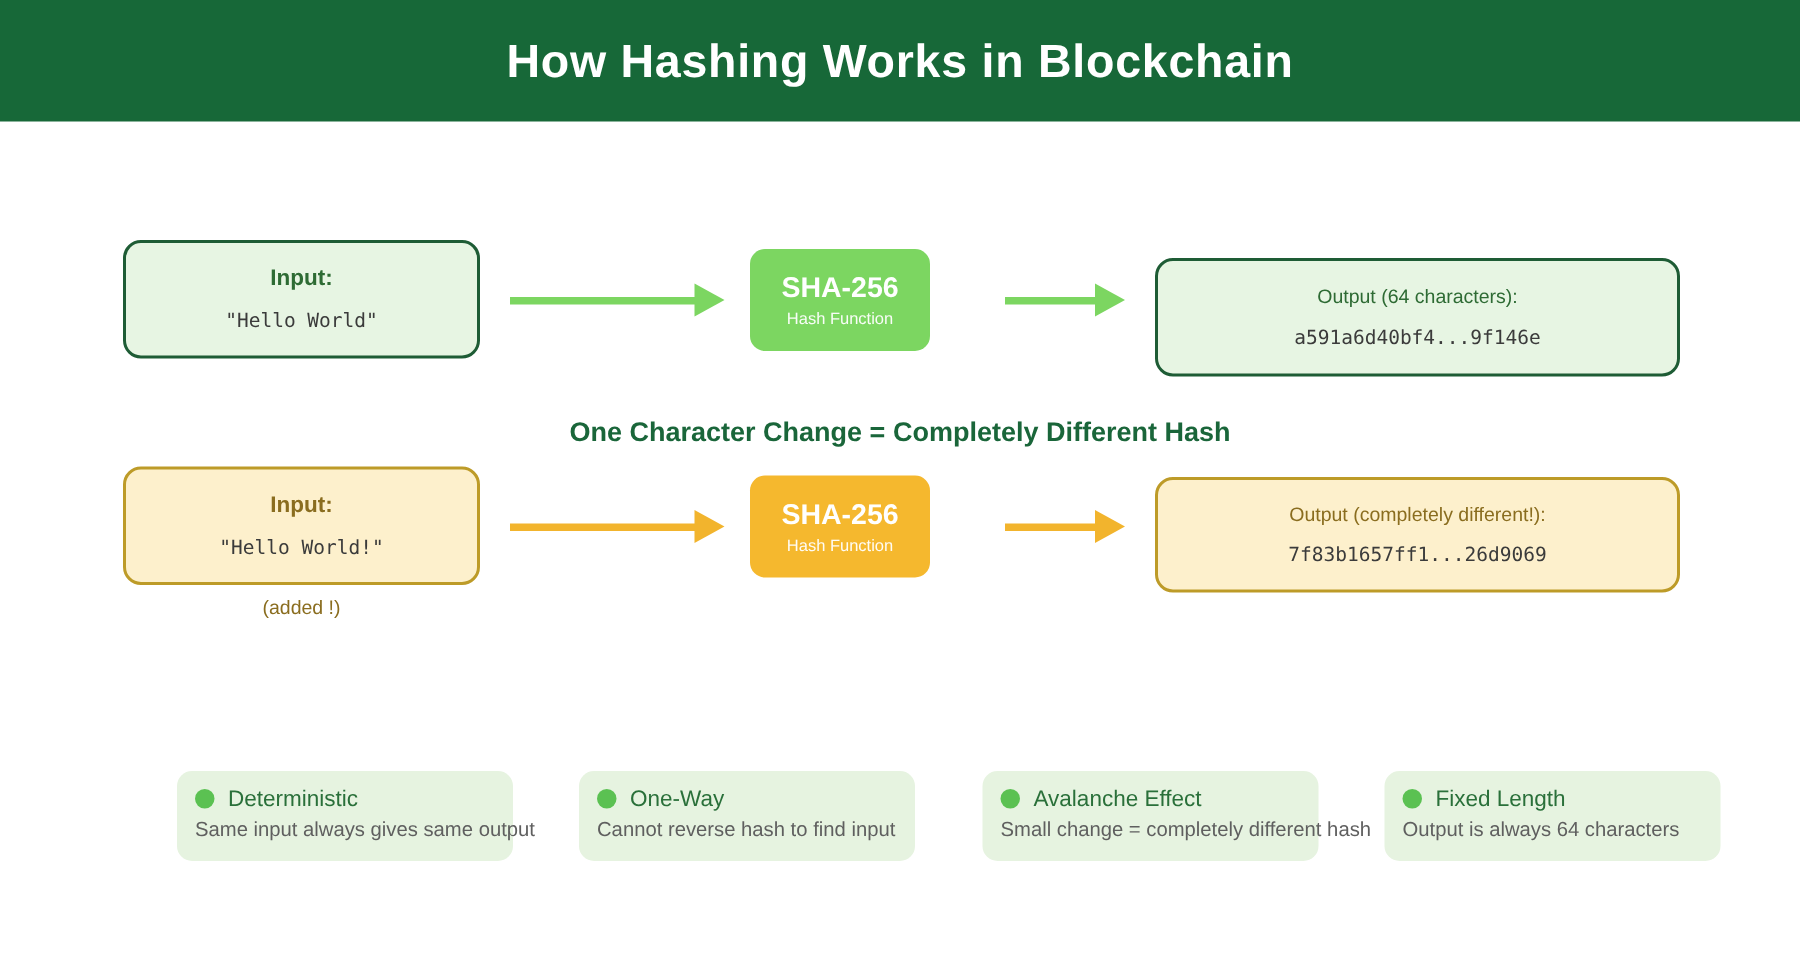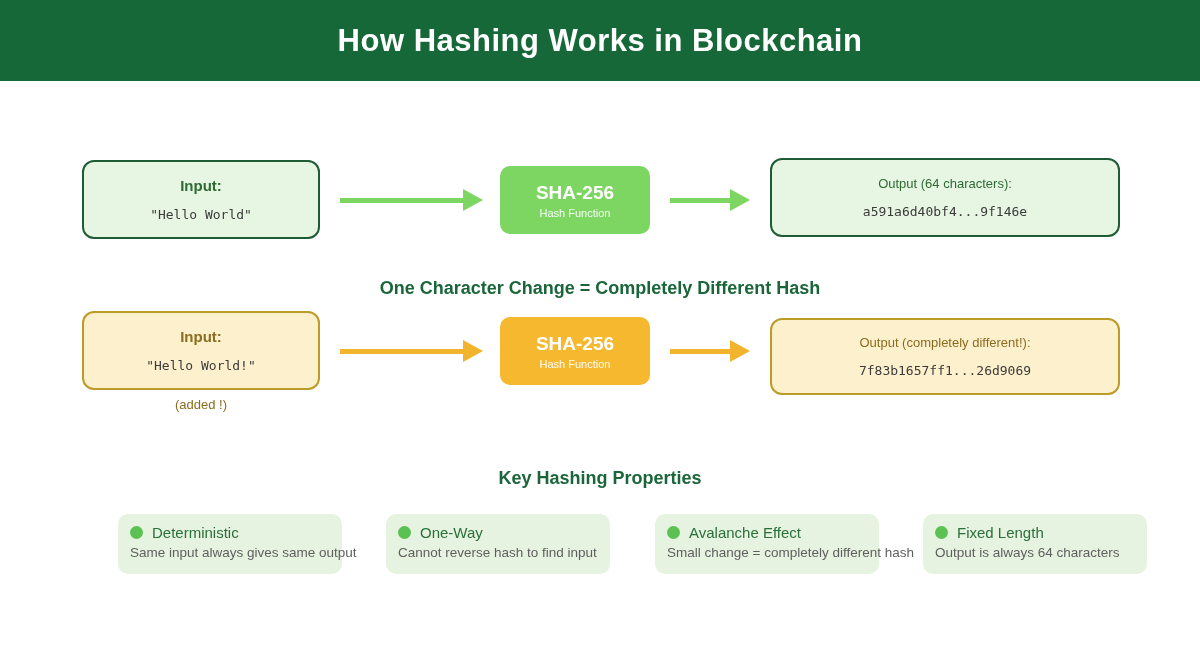--- a/index.html
+++ b/index.html
@@ -16,21 +16,21 @@
          align-items:center; justify-content:center; gap:13px; }
   .green-box { background:#e7f5e3; border:2px solid #1e5c35; }
   .yellow-box { background:#fdf0cc; border:2px solid #bd9b28; }
 
   .box-label { font-size:15px; font-weight:600; color:#2e6b34; }
   .yellow-box .box-label, .yellow-note, .yellow-box .out-label { color:#8a6d1f; }
   .out-label { font-size:13px; font-weight:400; color:#2e6b34; }
   .mono { font-family:"DejaVu Sans Mono", monospace; font-size:13px; color:#3b3b3b; }
 
   
-  .sha-box { position:absolute; width:150px; height:68px; border-radius:10px;
+  .sha-box { position:absolute; width:120px; height:68px; border-radius:10px;
              display:flex; flex-direction:column; align-items:center; justify-content:center; gap:3px; }
   .sha-green { background:#7cd661; }
   .sha-yellow { background:#f5b82e; }
   .sha-title { color:#ffffff; font-size:19px; font-weight:bold; }
   .sha-sub { color:rgba(255,255,255,0.95); font-size:11px; }
 
   
   .arrow { position:absolute; height:22px; }
   .arrow .line { position:absolute; left:0; right:16px; top:8.5px; height:5px; }
   .arrow .head { position:absolute; right:0; top:0; width:0; height:0;
@@ -38,21 +38,21 @@
   .arrow-green .line { background:#7cd661; }
   .arrow-green .head { border-left:20px solid #7cd661; }
   .arrow-yellow .line { background:#f2b42d; }
   .arrow-yellow .head { border-left:20px solid #f2b42d; }
 
   
   .f1-input  { left:82px;  top:160px; width:238px; height:79px; }
   .f1-a1     { left:340px; top:189px; width:143px; }
   .f1-sha    { left:500px; top:166px; }
   .f1-a2     { left:670px; top:189px; width:80px; }
-  .f1-output { left:770px; top:158px; width:350px; height:79px; }
+  .f1-output { left:770px; top:172px; width:350px; height:79px; }
 
   
   .mid-heading { position:absolute; left:0; top:278px; width:1200px; text-align:center;
                  font-size:18px; font-weight:bold; color:#1a663a; }
 
   
   .f2-input  { left:82px;  top:311px; width:238px; height:79px; }
   .f2-a1     { left:340px; top:340px; width:143px; }
   .f2-sha    { left:500px; top:317px; }
   .f2-a2     { left:670px; top:340px; width:80px; }
@@ -125,21 +125,20 @@
   <div class="arrow arrow-yellow f2-a2">
     <span class="line"></span>
     <span class="head"></span>
   </div>
 
   <div class="box yellow-box f2-output">
     <div class="out-label">Output (completely different!):</div>
     <div class="mono">7f83b1657ff1...26d9069</div>
   </div>
 
-  <h2 class="props-heading">Key Hashing Properties</h2>
 
   <div class="card card-1">
     <div class="card-title-row">
       <span class="dot"></span>
       <span class="card-title">Deterministic</span>
     </div>
     <div class="card-desc">Same input always gives same output</div>
   </div>
 
   <div class="card card-2">

